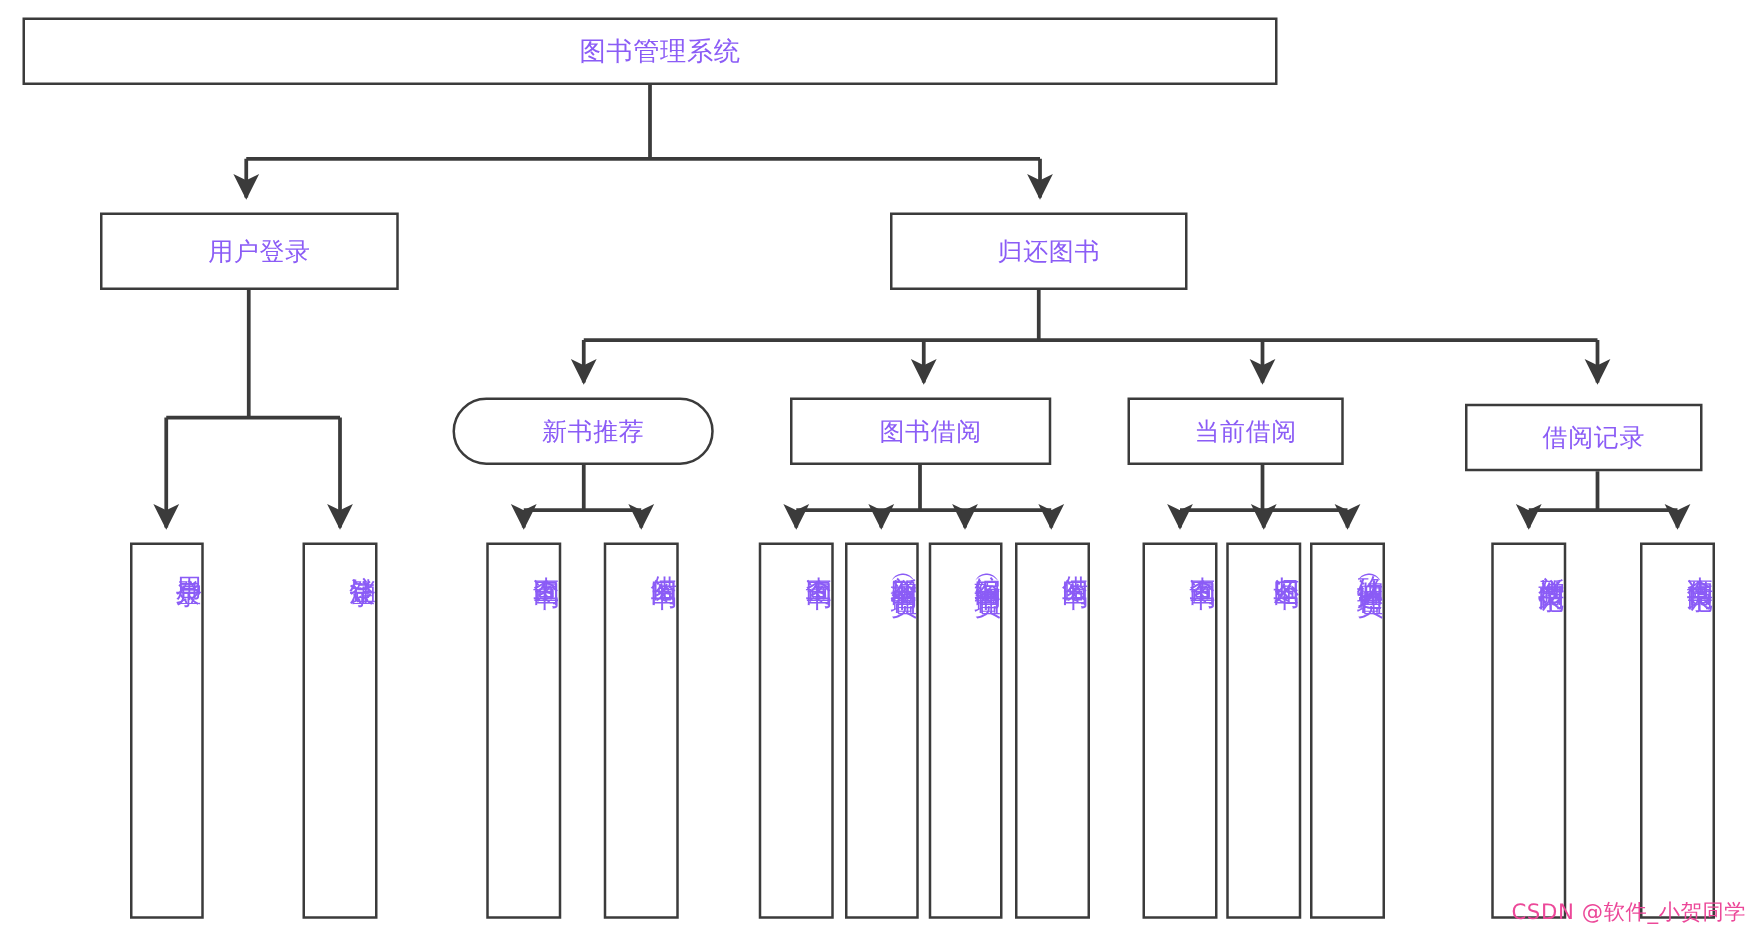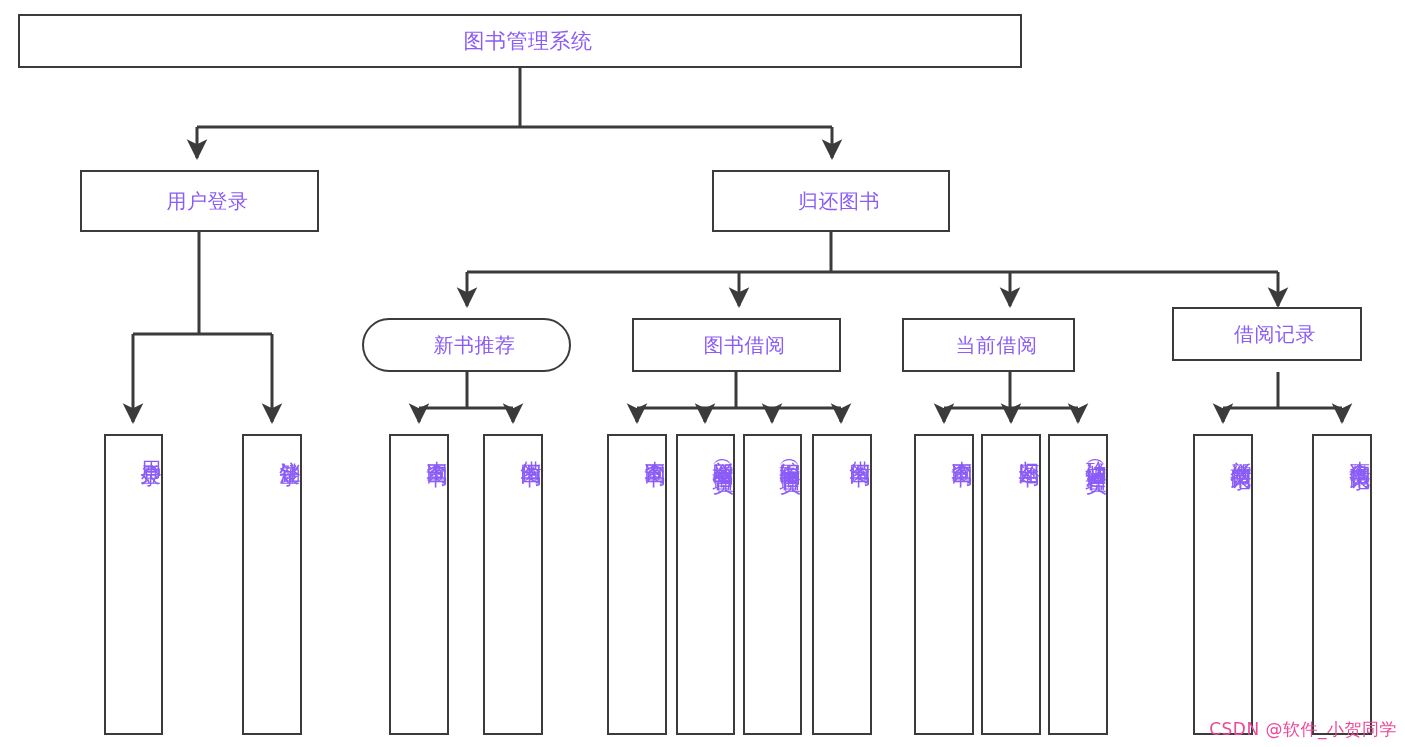--- a/index.html
+++ b/index.html
@@ -124,21 +124,21 @@
   </svg>
 
   <div class="node root" style="left:18px; top:14px; width:1004px; height:54px;">图书管理系统</div>
 
   <div class="node level2" style="left:80px; top:170px; width:239px; height:62px;">用户登录</div>
   <div class="node level2" style="left:712px; top:170px; width:238px; height:62px;">归还图书</div>
 
   <div class="node level3" style="left:362px; top:318px; width:209px; height:54px;border-radius:27px;">新书推荐</div>
   <div class="node level3" style="left:632px; top:318px; width:209px; height:54px;">图书借阅</div>
   <div class="node level3" style="left:902px; top:318px; width:173px; height:54px;">当前借阅</div>
-  <div class="node level3" style="left:1172px; top:307px; width:190px; height:54px;">借阅记录</div>
+  <div class="node level3" style="left:1172px; top:323px; width:190px; height:54px;">借阅记录</div>
 
   <div class="node leaf" style="left:104px; top:434px; width:59px; height:301px;">用户登录</div>
   <div class="node leaf" style="left:242px; top:434px; width:60px; height:301px;">注销登录</div>
 
   <div class="node leaf" style="left:389px; top:434px; width:60px; height:301px;">查询图书</div>
   <div class="node leaf" style="left:483px; top:434px; width:60px; height:301px;">借阅图书</div>
 
   <div class="node leaf" style="left:607px; top:434px; width:60px; height:301px;">查询图书</div>
   <div class="node leaf" style="left:676px; top:434px; width:59px; height:301px;">新增图书（管理员）</div>
   <div class="node leaf" style="left:743px; top:434px; width:59px; height:301px;">编辑图书（管理员）</div>

